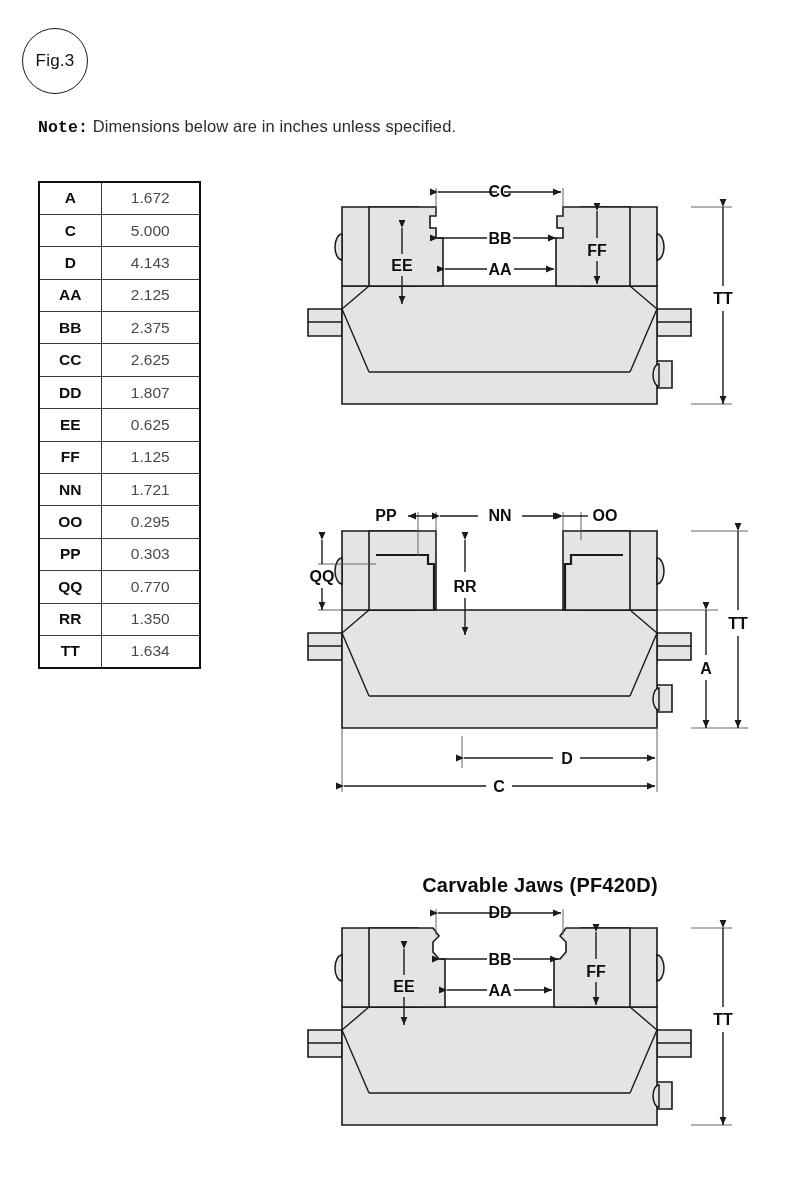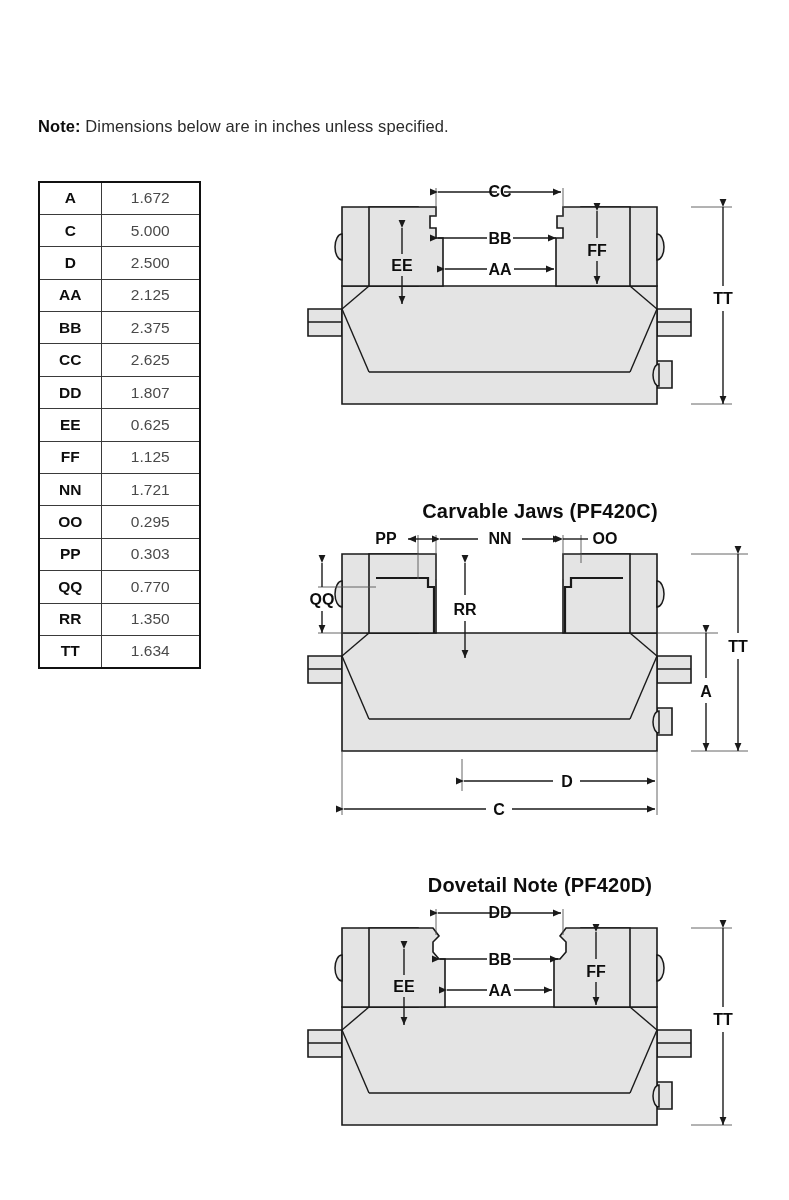--- a/index.html
+++ b/index.html
@@ -40,21 +40,21 @@
   }
 
   
   .note {
     position: absolute;
     left: 38px; top: 117px;
     font-size: 16.5px;
     color: #2b2b2b;
     letter-spacing: .1px;
   }
-  .note b { color: #0d0d0d; font-weight: 700; }
+  .note b { color: #0d0d0d; font-weight: 700; font-family: Liberation Mono, monospace; }
 
   
   .dim-table-wrap {
     position: absolute;
     left: 38px; top: 181px;
     width: 163px;
   }
   table.dim-table {
     border-collapse: collapse;
     width: 163px;
@@ -92,38 +92,39 @@
     font-family: "Liberation Sans", sans-serif;
     font-size: 16px;
     font-weight: 700;
     fill: #0d0d0d;
   }
 </style>
 </head>
 <body>
 
 <div class="header">
+  <div class="fig-badge">Fig.3</div>
 </div>
 
 <div class="note"><b>Note:</b><span> Dimensions below are in inches unless specified.</span></div>
 
 <div class="dim-table-wrap">
   <table class="dim-table">
     <tbody>
       <tr>
           <td class="key">A</td>
           <td class="val">1.672</td>
         </tr>
       <tr>
           <td class="key">C</td>
           <td class="val">5.000</td>
         </tr>
       <tr>
           <td class="key">D</td>
-          <td class="val">2.500</td>
+          <td class="val">4.143</td>
         </tr>
       <tr>
           <td class="key">AA</td>
           <td class="val">2.125</td>
         </tr>
       <tr>
           <td class="key">BB</td>
           <td class="val">2.375</td>
         </tr>
       <tr>
@@ -255,21 +256,20 @@
 
     <g>
       <line x1="423" y1="31" x2="423" y2="110" stroke="#1a1a1a" stroke-width="1.4" marker-start="url(#ar-l)"></line>
       <line x1="423" y1="135" x2="423" y2="228" stroke="#1a1a1a" stroke-width="1.4" marker-end="url(#ar-r)"></line>
       <text class="dim-label" x="423" y="128" text-anchor="middle">TT</text>
     </g>
   </svg>
 </div>
 
 <div class="diagram-block" style="left:300px; top:500px; width:480px;">
-  <div class="diagram-title">Carvable Jaws (PF420C)</div>
   <svg width="480" height="310" viewBox="0 0 480 310">
     <g stroke="#1a1a1a" fill="#e4e4e4" stroke-width="1.6" stroke-linejoin="miter">
       <path d="M8,133 L42,133 L42,160 L8,160 Z"></path>
       <path d="M357,133 L391,133 L391,160 L357,160 Z"></path>
       <path d="M357,185 L372,185 L372,212 L357,212 Z"></path>
       <path d="M42,110 L357,110 L357,228 L42,228 Z"></path>
       <path d="M42,31 L118,31 L118,110 L42,110 Z"></path>
       <path d="M281,31 L357,31 L357,110 L281,110 Z"></path>
 
       <path d="M69,31 L136,31 L136,110 L69,110 Z"></path>
@@ -360,21 +360,21 @@
 
     <g>
       <line x1="44" y1="286" x2="186" y2="286" stroke="#1a1a1a" stroke-width="1.4" marker-start="url(#ar-l)"></line>
       <line x1="212" y1="286" x2="355" y2="286" stroke="#1a1a1a" stroke-width="1.4" marker-end="url(#ar-r)"></line>
       <text class="dim-label" x="199" y="292" text-anchor="middle">C</text>
     </g>
   </svg>
 </div>
 
 <div class="diagram-block" style="left:300px; top:874px; width:480px;">
-  <div class="diagram-title">Dovetail Note (PF420D)</div>
+  <div class="diagram-title">Carvable Jaws (PF420D)</div>
   <svg width="480" height="270" viewBox="0 0 480 270">
     <g stroke="#1a1a1a" fill="#e4e4e4" stroke-width="1.6" stroke-linejoin="miter">
       <path d="M8,133 L42,133 L42,160 L8,160 Z"></path>
       <path d="M357,133 L391,133 L391,160 L357,160 Z"></path>
       <path d="M357,185 L372,185 L372,212 L357,212 Z"></path>
       <path d="M42,110 L357,110 L357,228 L42,228 Z"></path>
       <path d="M42,31 L118,31 L118,110 L42,110 Z"></path>
       <path d="M281,31 L357,31 L357,110 L281,110 Z"></path>
 
       <path d="M69,31 L133,31 L139,39 L133,45 L133,55 L139,62 L145,62 L145,110 L69,110 Z"></path>

